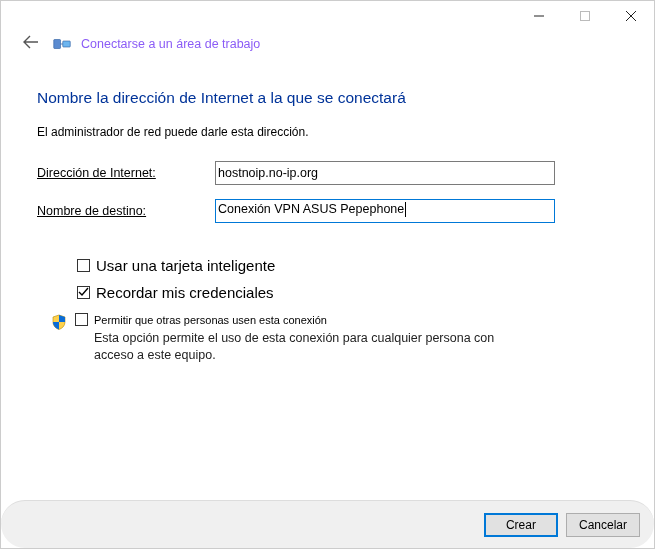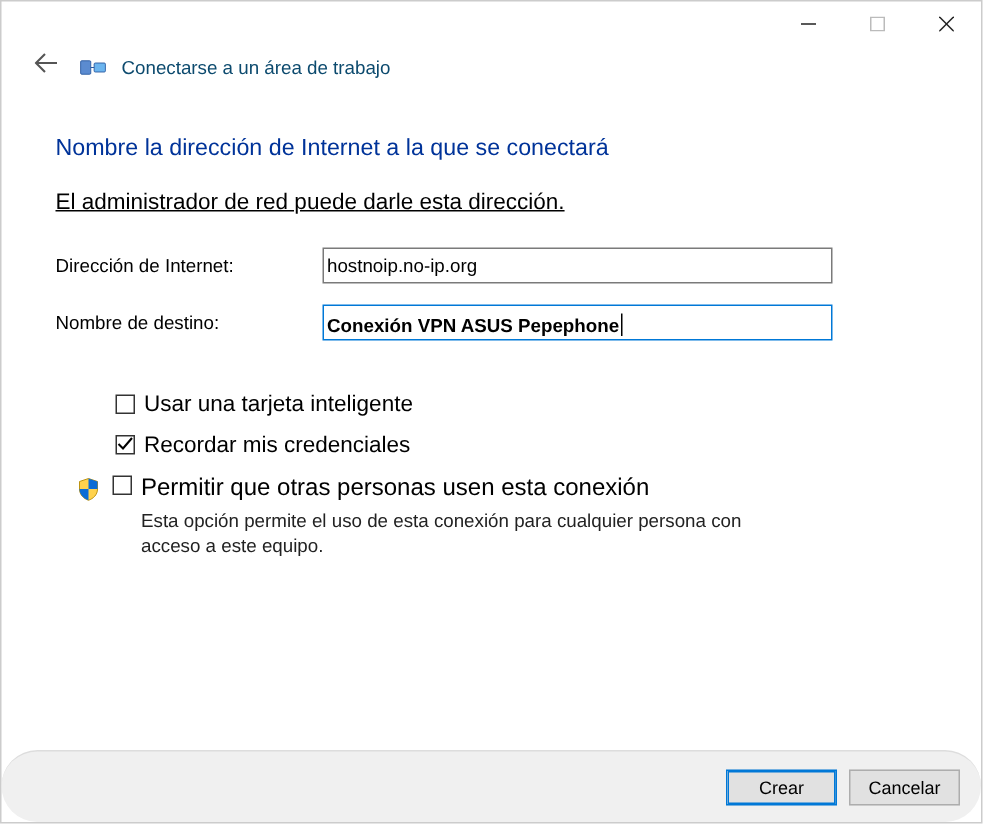--- a/index.html
+++ b/index.html
@@ -39,44 +39,44 @@
   .back-arrow {
     color: #555;
     font-size: 16px;
     padding: 0 4px;
   }
   .hdr-icon {
     width: 18px; height: 14px;
   }
   .hdr-title {
     font-size: 12.5px;
-    color: #0c4a6e;
+    color: #8b5cf6;
   }
   .content {
     padding: 10px 36px 0 36px;
   }
   .heading {
     color: #003399;
     font-size: 15.5px;
     font-weight: 400;
     margin: 16px 0 18px 0;
   }
   .subtext {
-    font-size: 15px;
+    font-size: 12px;
     margin-bottom: 22px;
-    text-decoration: underline;
   }
   .form-row {
     display: flex;
     align-items: center;
     margin-bottom: 14px;
   }
   .form-label {
     width: 178px;
     font-size: 12.5px;
+    text-decoration: underline;
   }
   .form-input {
     flex: 1;
     max-width: 340px;
     height: 24px;
     border: 1px solid #7a7a7a;
     padding: 2px 2px;
     font-family: inherit;
     font-size: 12.5px;
     outline: none;
@@ -113,23 +113,23 @@
     margin-left: 14px;
   }
   .shield {
     width: 16px; height: 16px;
     flex-shrink: 0;
     margin-top: 1px;
   }
   .shield-content { }
   .shield-chk-line {
     display: flex;
-    align-items: flex-start;
+    align-items: center;
     gap: 6px;
-    font-size: 16px;
+    font-size: 11px;
   }
   .shield-desc {
     font-size: 12.5px;
     color: #222;
     margin-left: 19px;
     margin-top: 4px;
     max-width: 440px;
     line-height: 1.35;
   }
   .footer {
@@ -209,21 +209,21 @@
   <div class="heading">Nombre la dirección de Internet a la que se conectará</div>
   <div class="subtext">El administrador de red puede darle esta dirección.</div>
 
   <div class="form-row">
     <div class="form-label">Dirección de Internet:</div>
     <input class="form-input" value="hostnoip.no-ip.org" style="">
   </div>
 
   <div class="form-row">
     <div class="form-label">Nombre de destino:</div>
-    <div class="form-input focused" style="display:flex;align-items:flex-end;font-weight:bold;">
+    <div class="form-input focused" style="display:flex;align-items:flex-start;">
         <span>Conexión VPN ASUS Pepephone</span>
         <span class="caret"></span>
       </div>
   </div>
 
   <div class="options">
     <label class="chk-row">
       <span class="chk"></span>
       <span>Usar una tarjeta inteligente</span>
     </label>

